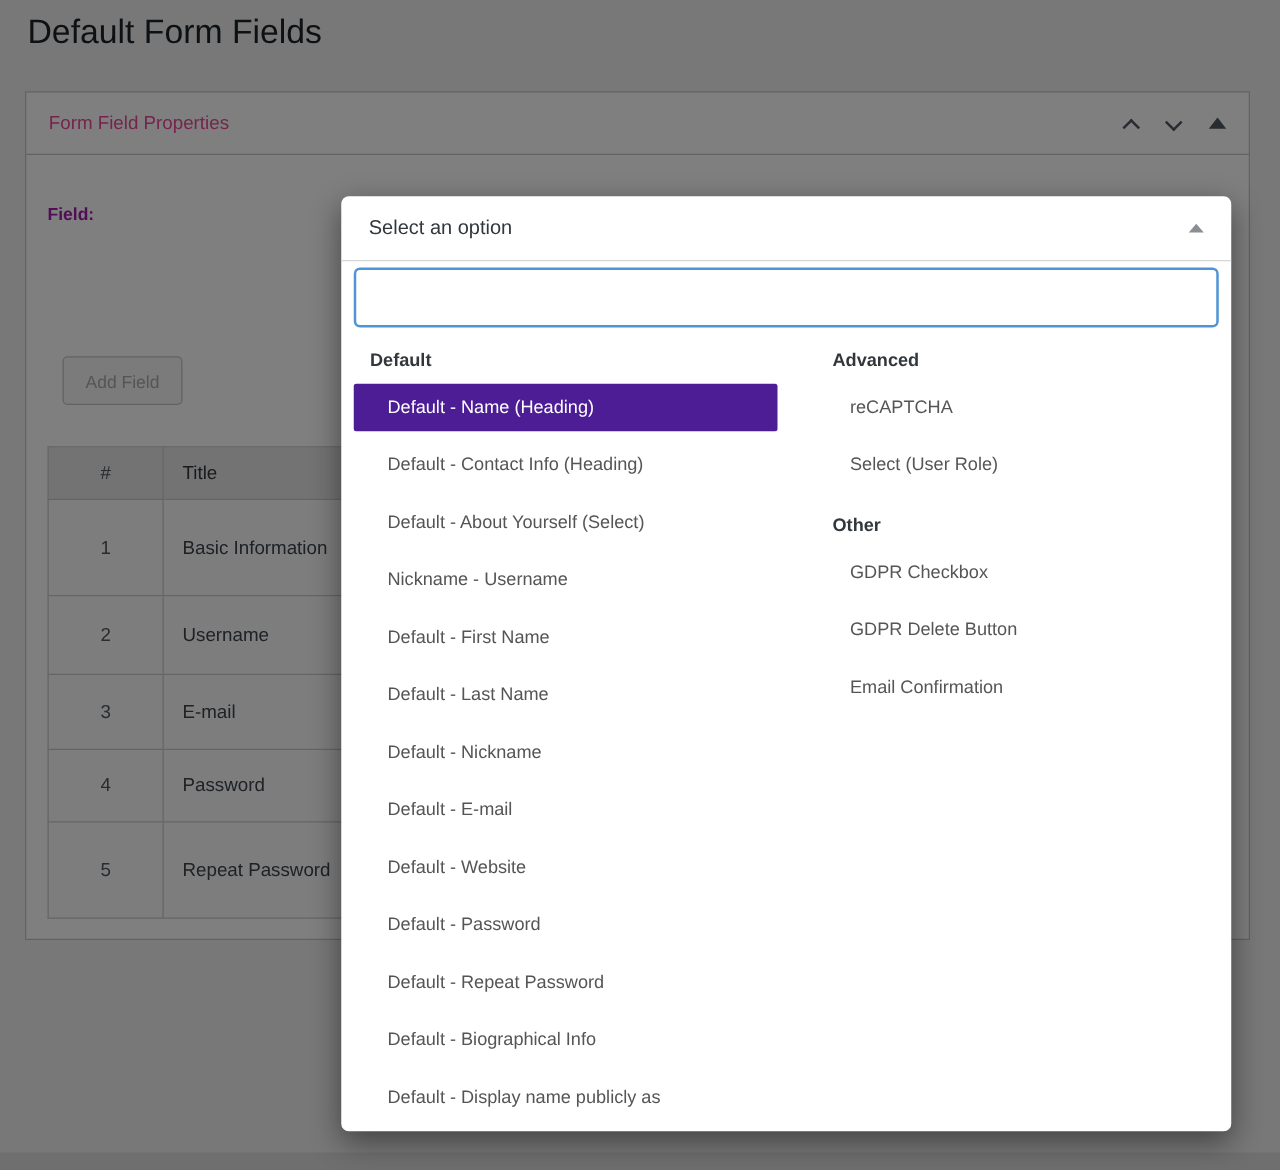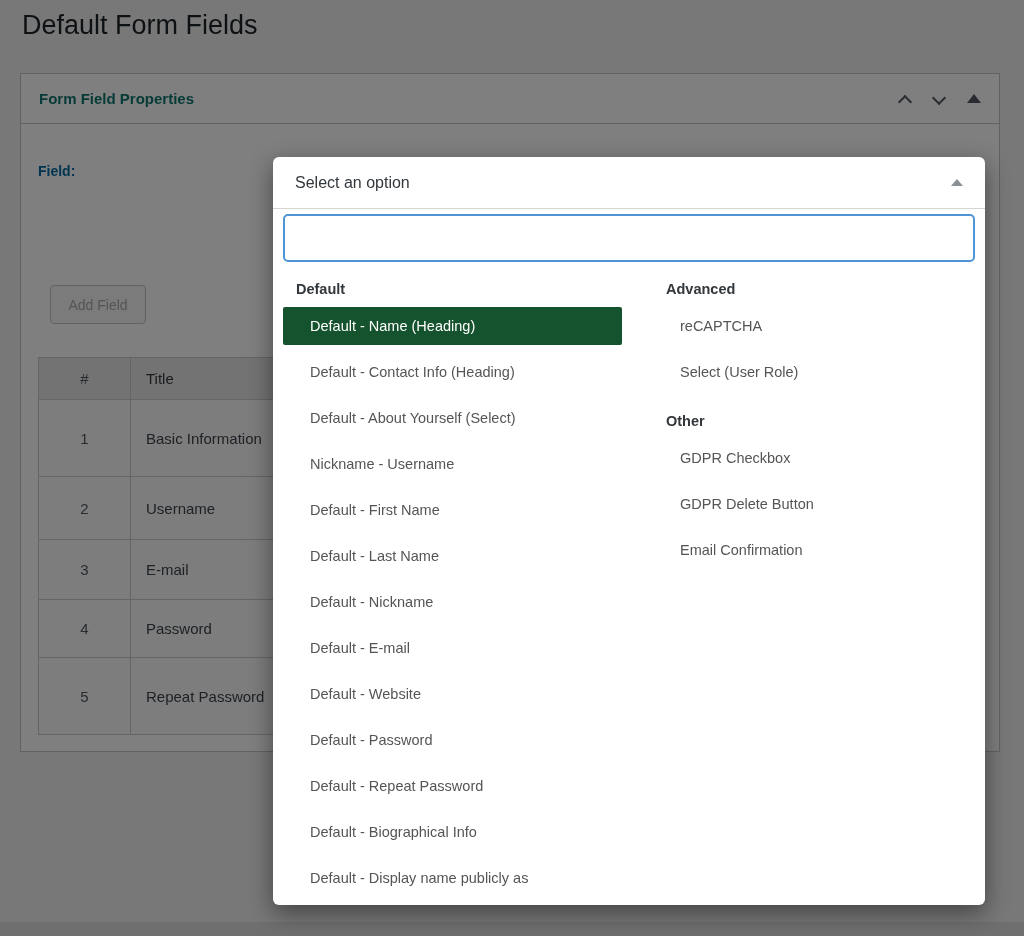--- a/index.html
+++ b/index.html
@@ -19,37 +19,37 @@
   }
 
   .postbox {
     position:absolute; left:20px; top:73px; width:980px; height:679px;
     background:#fff; border:1px solid #c3c4c7;
   }
   .postbox-header {
     height:50px; border-bottom:1px solid #c3c4c7;
     display:flex; align-items:center; padding:0 18px;
   }
-  .postbox-title { font-size:15px; font-weight:bold; color:#0f766e; }
+  .postbox-title { font-size:15px; font-weight:normal; color:#ec4899; }
   .postbox-controls { margin-left:auto; display:flex; align-items:center; gap:22px; }
   .chev { width:12px; height:12px; display:inline-block; position:relative; cursor:pointer; }
   .chev::before {
     content:""; position:absolute; left:1px; top:3px;
     width:8px; height:8px;
     border-top:2.5px solid #50575e; border-right:2.5px solid #50575e;
   }
   .chev-up::before   { transform:rotate(-45deg); top:4px; }
   .chev-down::before { transform:rotate(135deg); top:0px; }
   .tri-up { width:0; height:0; display:inline-block; cursor:pointer;
     border-left:7px solid transparent; border-right:7px solid transparent;
     border-bottom:9px solid #50575e; }
 
   .field-label {
     position:absolute; left:38px; top:163px;
-    font-size:14px; font-weight:bold; color:#0369a1;
+    font-size:14px; font-weight:bold; color:#a21caf;
   }
 
   .add-field-btn {
     position:absolute; left:50px; top:285px; width:96px; height:39px;
     background:#f6f7f7; border:1px solid #c3c4c7; border-radius:4px;
     color:#a7aaad; font-size:14px; font-family:inherit;
     display:flex; align-items:center; justify-content:center;
   }
 
   table.fields-table {
@@ -115,21 +115,21 @@
     height:28px; display:flex; align-items:center; padding-left:13px;
     font-size:14.5px; font-weight:bold; color:#32373c;
   }
   .dd-group-label.mt { margin-top:12px; }
   .dd-item {
     height:46px; display:flex; align-items:center; padding-left:27px;
     font-size:14.5px; color:#555; cursor:pointer;
   }
   .dd-item.selected {
     height:38px; margin:4px 0; border-radius:2px;
-    background:#14532d; color:#fff;
+    background:#4c1d95; color:#fff;
   }
 </style>
 </head>
 <body>
 
 <h1 class="page-title">Default Form Fields</h1>
 
 <div class="postbox">
   <div class="postbox-header">
     <span class="postbox-title">Form Field Properties</span>

